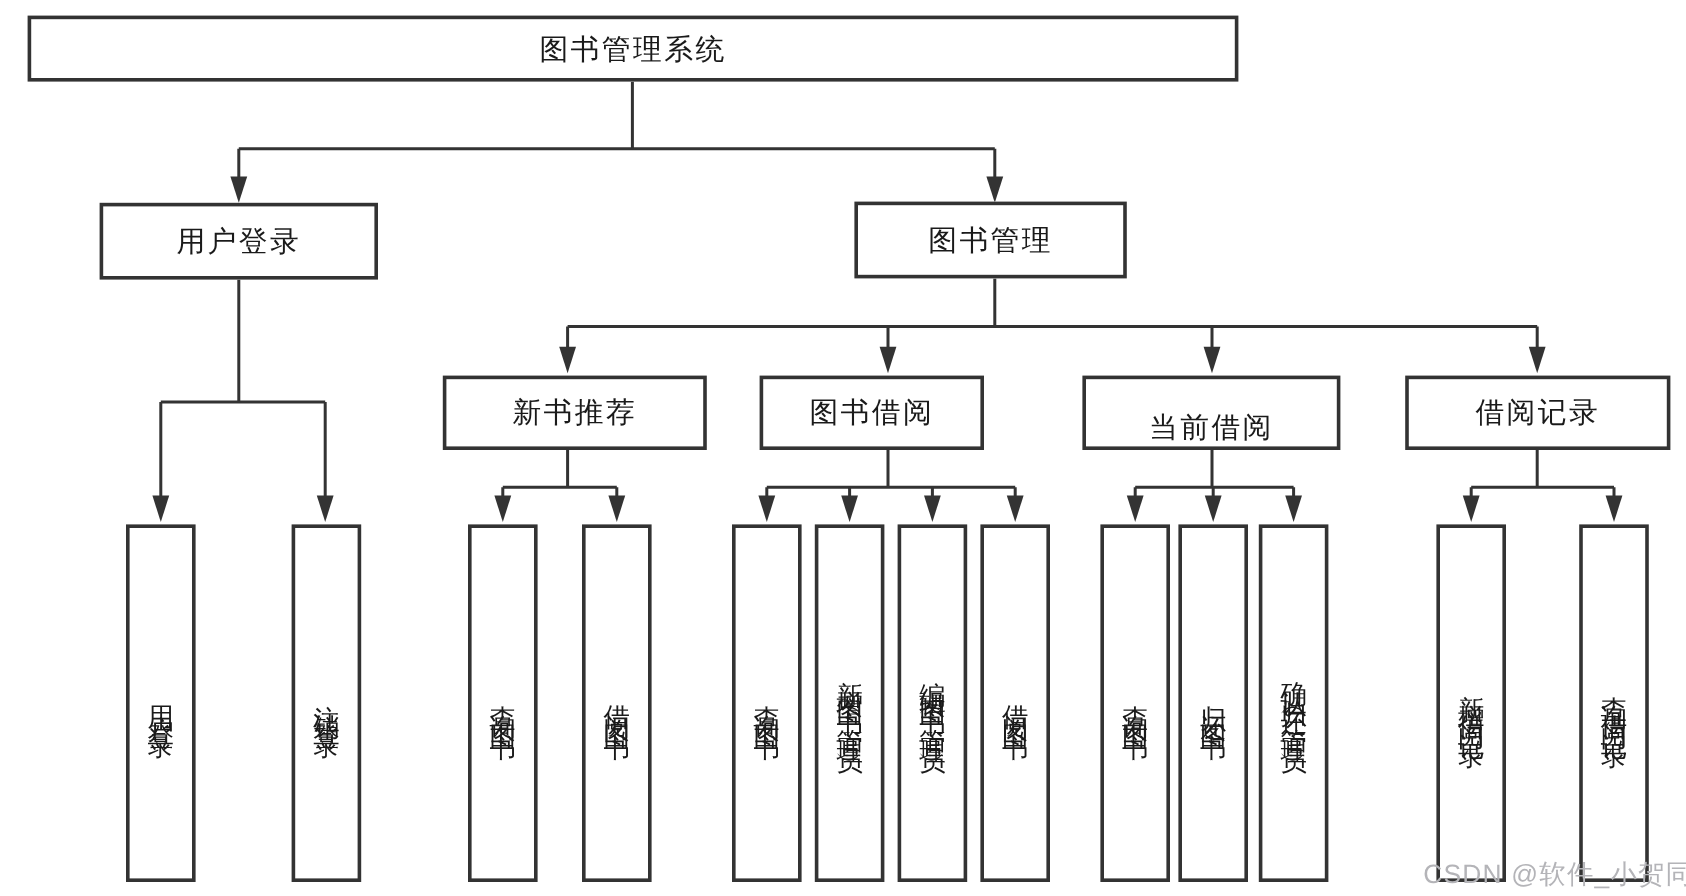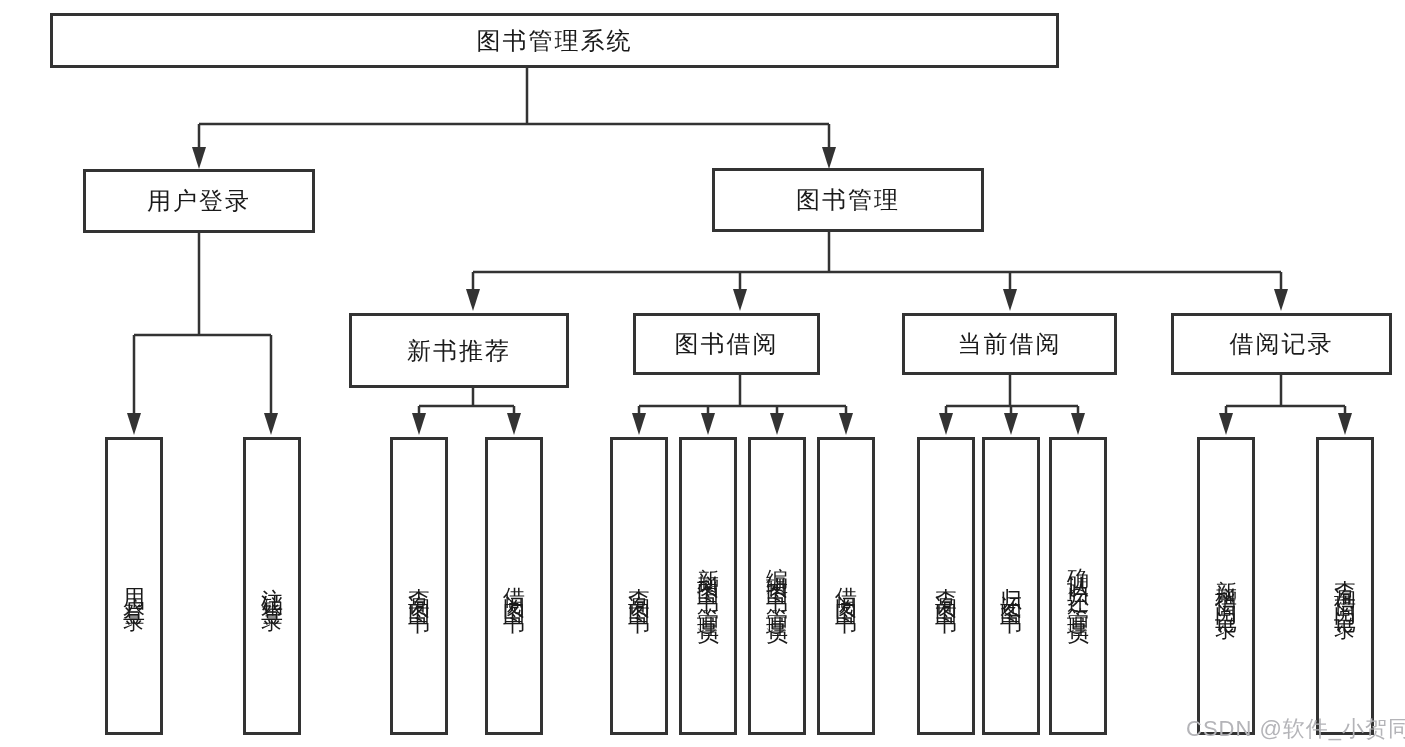--- a/index.html
+++ b/index.html
@@ -95,38 +95,38 @@
     <path d="M1010 375 V406 M946 406 H1078 M946 406 V424 M1011 406 V424 M1078 406 V424"></path>
     <polygon points="939,413 953,413 946,435"></polygon>
     <polygon points="1004,413 1018,413 1011,435"></polygon>
     <polygon points="1071,413 1085,413 1078,435"></polygon>
 
     <path d="M1281 375 V406 M1226 406 H1345 M1226 406 V424 M1345 406 V424"></path>
     <polygon points="1219,413 1233,413 1226,435"></polygon>
     <polygon points="1338,413 1352,413 1345,435"></polygon>
   </svg>
 
-  <div class="node" style="left:23px; top:13px; width:1009px; height:55px;margin-left:27px;">
+  <div class="node" style="left:23px; top:13px; width:1009px; height:55px;">
     <span class="hlabel">图书管理系统</span>
   </div>
 
   <div class="node" style="left:83px; top:169px; width:232px; height:64px;">
     <span class="hlabel">用户登录</span>
   </div>
-  <div class="node" style="left:712px; top:168px; width:272px; height:64px;">
+  <div class="node" style="left:712px; top:168px; width:227px; height:64px;">
     <span class="hlabel">图书管理</span>
   </div>
 
-  <div class="node" style="left:349px; top:313px; width:220px; height:75px;">
+  <div class="node" style="left:369px; top:313px; width:220px; height:62px;">
     <span class="hlabel">新书推荐</span>
   </div>
   <div class="node" style="left:633px; top:313px; width:187px; height:62px;">
     <span class="hlabel">图书借阅</span>
   </div>
-  <div class="node" style="left:902px; top:313px; width:215px; height:62px;">
+  <div class="node" style="left:902px; top:313px; width:215px; height:62px;align-items:flex-end;">
     <span class="hlabel">当前借阅</span>
   </div>
   <div class="node" style="left:1171px; top:313px; width:221px; height:62px;">
     <span class="hlabel">借阅记录</span>
   </div>
 
   <div class="node leaf" style="left:105px; top:437px; width:58px; height:298px;">
     <span class="vlabel">用户登录</span>
   </div>
   <div class="node leaf" style="left:243px; top:437px; width:58px; height:298px;">

